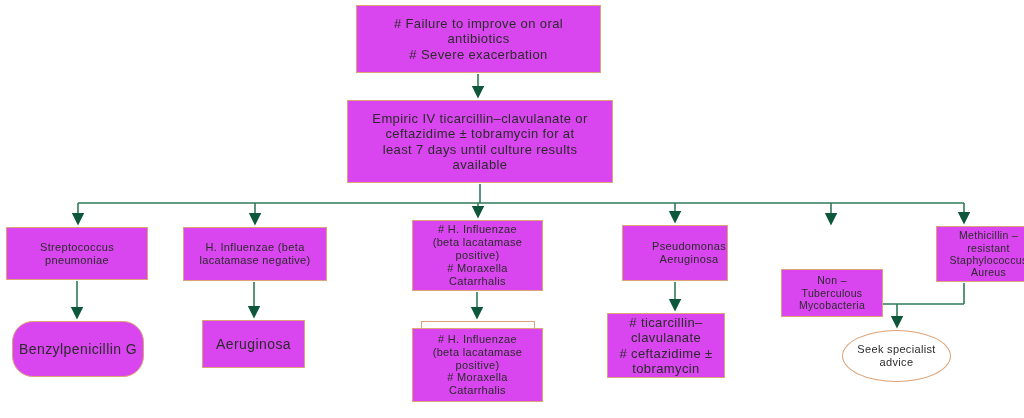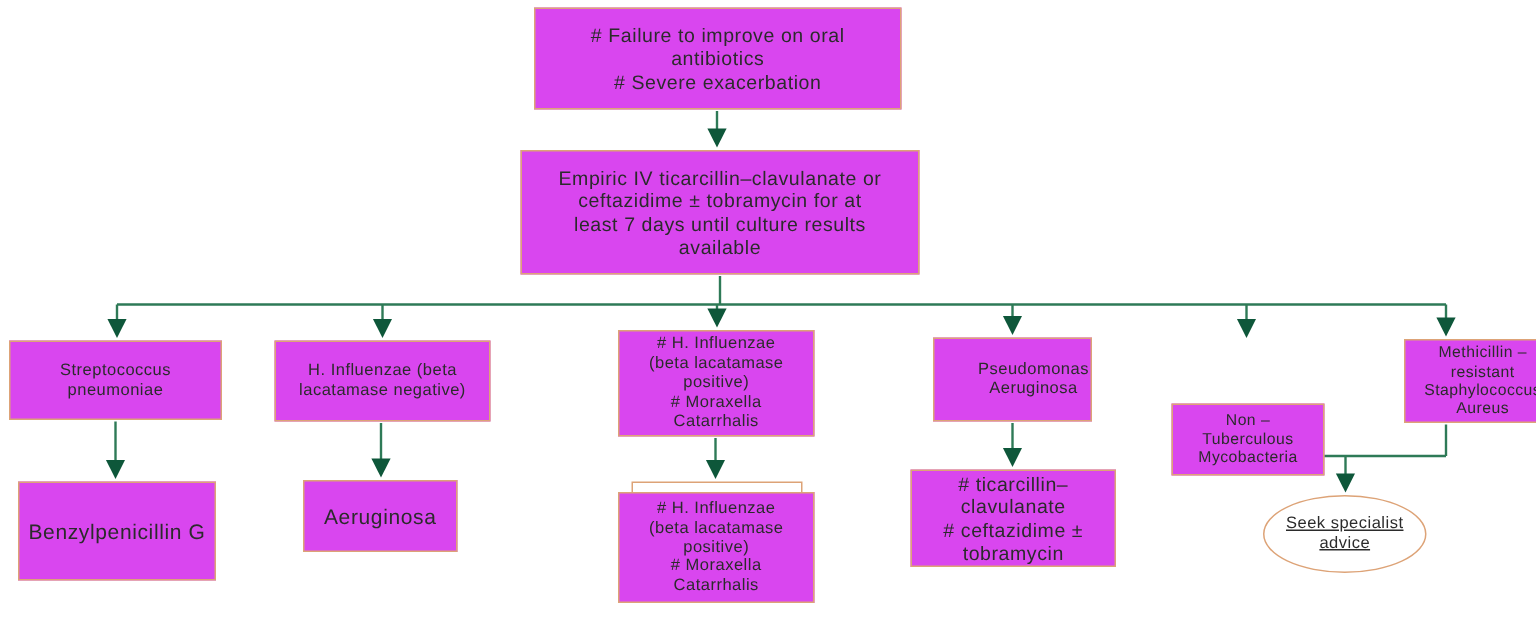--- a/index.html
+++ b/index.html
@@ -49,21 +49,20 @@
     background: #fff;
     border: 1.6px solid var(--box-border);
     border-radius: 50%;
     display: flex;
     align-items: center;
     justify-content: center;
     text-align: center;
     white-space: pre-line;
     letter-spacing: 0.03em;
     line-height: 1.2;
-    text-decoration: underline;
   }
   .stack-back {
     position: absolute;
     background: #fff;
     border: 1.6px solid var(--box-border);
   }
 </style>
 </head>
 <body>
 
@@ -120,33 +119,33 @@
 
   <div class="box fs10" style="left:781px; top:227px; width:102px; height:48px;margin-top:42px;">Non –
 Tuberculous
 Mycobacteria</div>
 
   <div class="box fs10" style="left:936px; top:226px; width:105px; height:56px;">Methicillin –
 resistant
 Staphylococcus
 Aureus</div>
 
-  <div class="box fs14" style="left:12px; top:321px; width:132px; height:66px;">Benzylpenicillin G</div>
+  <div class="box fs14" style="left:12px; top:321px; width:132px; height:56px;border-radius:21px;">Benzylpenicillin G</div>
 
   <div class="box fs14" style="left:202px; top:320px; width:103px; height:48px;">Aeruginosa</div>
 
   <div class="stack-back" style="left:421px; top:321px; width:114px; height:40px;"></div>
 
   <div class="box fs11" style="left:412px; top:328px; width:131px; height:74px;"># H. Influenzae
 (beta lacatamase
 positive)
 # Moraxella
 Catarrhalis</div>
 
-  <div class="box fs13" style="left:607px; top:313px; width:137px; height:65px;"># ticarcillin–
+  <div class="box fs13" style="left:607px; top:313px; width:118px; height:65px;"># ticarcillin–
 clavulanate
 # ceftazidime ±
 tobramycin</div>
 
   <div class="ellipse fs11" style="left:842px; top:330px; width:109px; height:52px;">Seek specialist
 advice</div>
 
 </div>
 
 </body></html>

